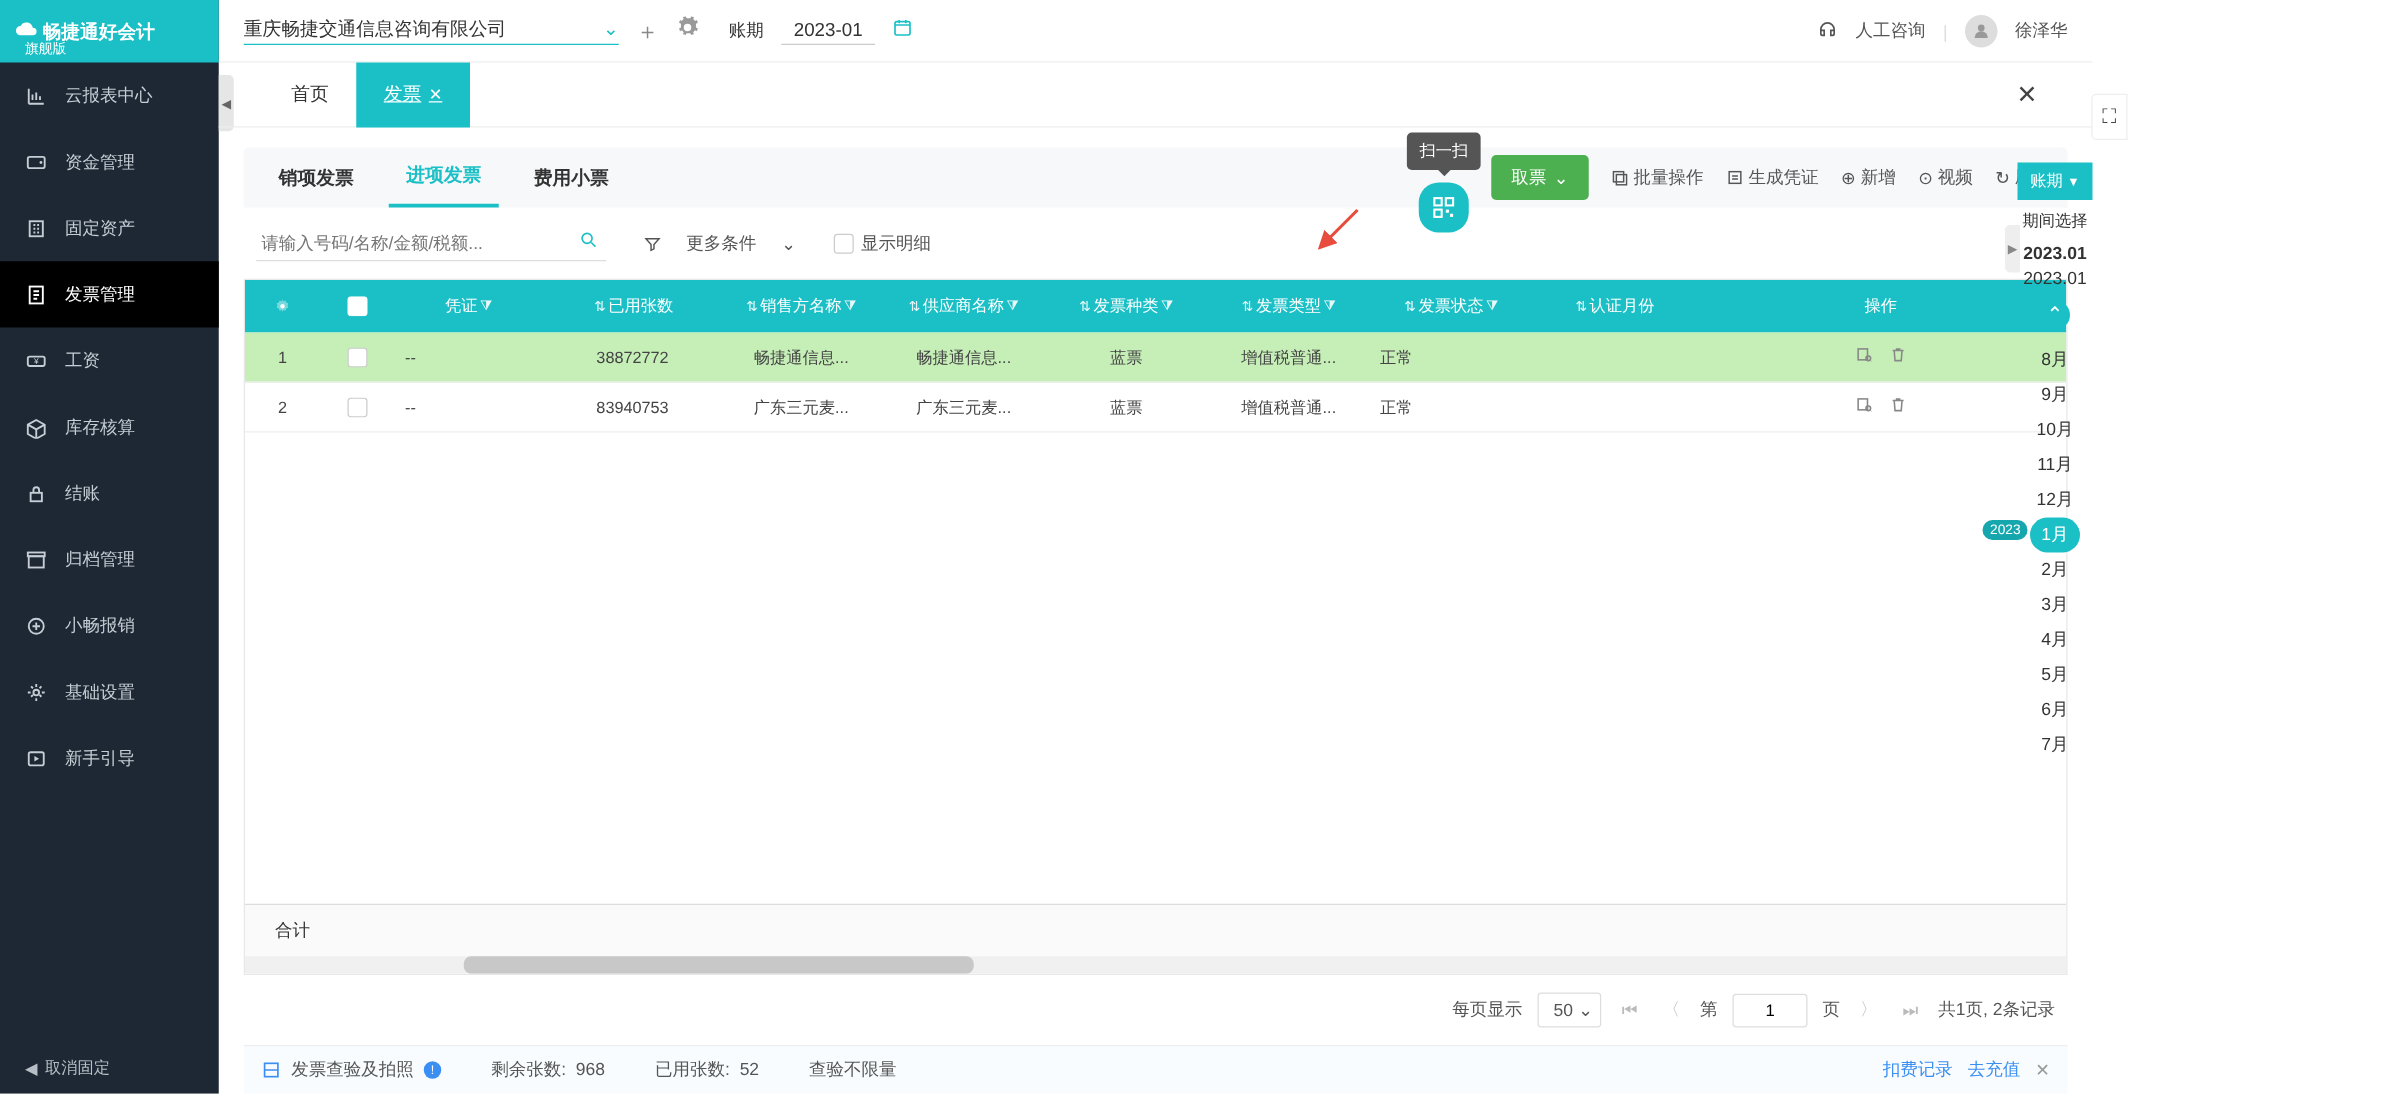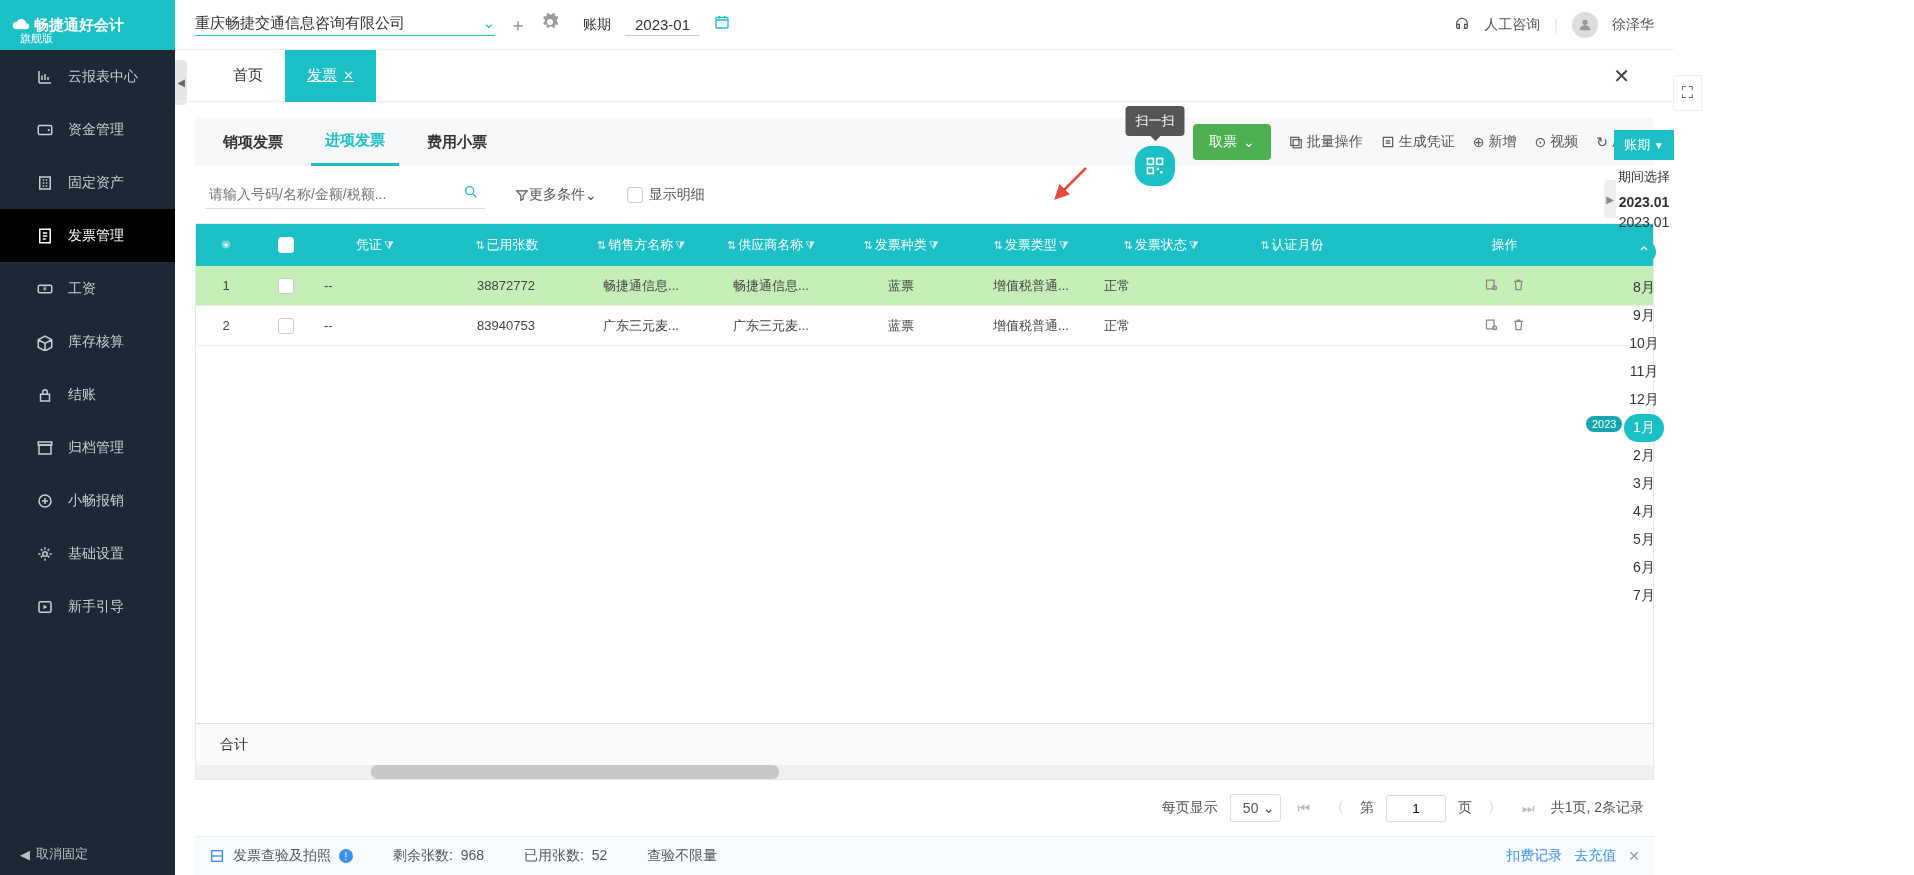--- a/index.html
+++ b/index.html
@@ -45,21 +45,21 @@
     .logo-sub {
       font-size: 11px;
       position: absolute;
       bottom: 4px;
       left: 20px;
     }
     .nav-item {
       display: flex;
       align-items: center;
       height: 53px;
-      padding-left: 36px;
+      padding-left: 20px;
       font-size: 14px;
       color: #c6cdd4;
       cursor: pointer;
       gap: 14px;
     }
     .nav-item.active {
       background: #000;
       color: #fff;
     }
     .nav-icon {
@@ -313,21 +313,21 @@
     .search-icon {
       position: absolute;
       right: 6px;
       top: 4px;
       color: #1ac0c6;
       font-size: 16px;
     }
     .more-cond {
       display: flex;
       align-items: center;
-      gap: 0;
+      gap: 20px;
       color: #555;
       font-size: 14px;
       cursor: pointer;
     }
     .check-detail {
       display: flex;
       align-items: center;
       gap: 6px;
       color: #555;
       font-size: 14px;

